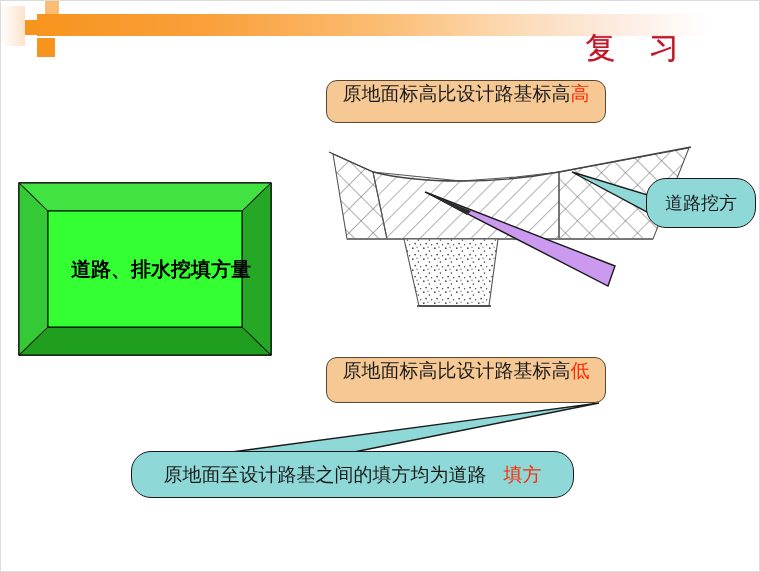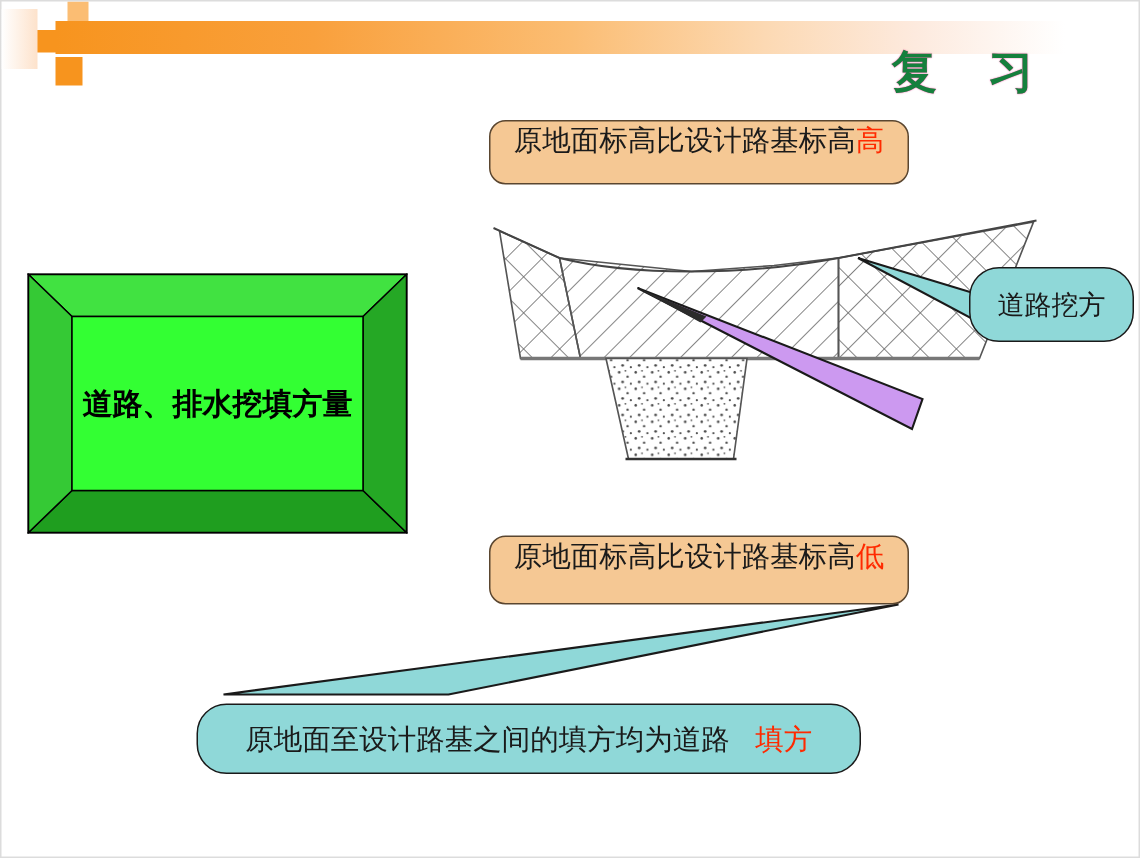--- a/index.html
+++ b/index.html
@@ -17,39 +17,40 @@
   
   #header-band{
     position:absolute;left:0;top:0;width:760px;height:62px;
   }
   .deco-sq{position:absolute;}
   #header-bar{
     position:absolute;left:36px;top:13px;width:716px;height:22px;
     background:linear-gradient(to right,#f7941e 0%,#f9a03c 24%,#fbbd73 48%,#fcd9b3 66%,#fdeade 80%,#ffffff 94%);
   }
   #slide-title{
-    position:absolute;right:58px;top:27px;
+    position:absolute;right:68px;top:27px;
     font-family:"DejaVu Serif","Liberation Serif",serif;
-    font-size:30px;font-weight:bold;color:#15803d;
+    font-size:30px;font-weight:normal;color:#b91c1c;
     letter-spacing:12px;
     white-space:nowrap;
     text-shadow:0 0 1px #ed2f8d;
   }
 
   
   #green-box{
     position:absolute;left:17px;top:181px;width:254px;height:174px;
   }
   #green-box svg{position:absolute;left:0;top:0;}
   #green-box-text{
     position:absolute;left:0;top:0;width:254px;height:174px;
     display:flex;flex-direction:column;align-items:center;justify-content:center;
     font-family:"DejaVu Sans","Liberation Sans",sans-serif;
     font-weight:bold;font-size:20px;color:#000;line-height:1.32;
     text-align:center;
+    padding-left:16px;
   }
   #green-box-text .ln{white-space:nowrap;}
   .hl-red{color:#ff2a00;}
 
   
   .orange-box{
     position:absolute;
     background:#f5c894;
     border:1.6px solid #5a4630;
     border-radius:11px;
@@ -66,21 +67,21 @@
     position:absolute;
     border-radius:20px;
     border:1.6px solid #1a1a1a;
     display:flex;align-items:center;justify-content:center;
     font-family:"DejaVu Sans","Liberation Sans",sans-serif;
     font-size:18px;color:#1a1a1a;white-space:nowrap;
   }
   #cyan-road{left:645px;top:177px;width:108px;height:48px;background:#8fd8d8;}
   #purple-drain{left:605px;top:251px;width:114px;height:52px;background:#cc99f0;}
   #cyan-fill{
-    left:130px;top:468px;width:441px;height:45px;background:#8fd8d8;
+    left:130px;top:450px;width:441px;height:45px;background:#8fd8d8;
     font-size:19px;
     gap:17px;
   }
 
   
   #tails{position:absolute;left:0;top:0;width:760px;height:572px;pointer-events:none;}
 
   
   #section{position:absolute;left:300px;top:135px;width:400px;height:185px;}
 </style>

